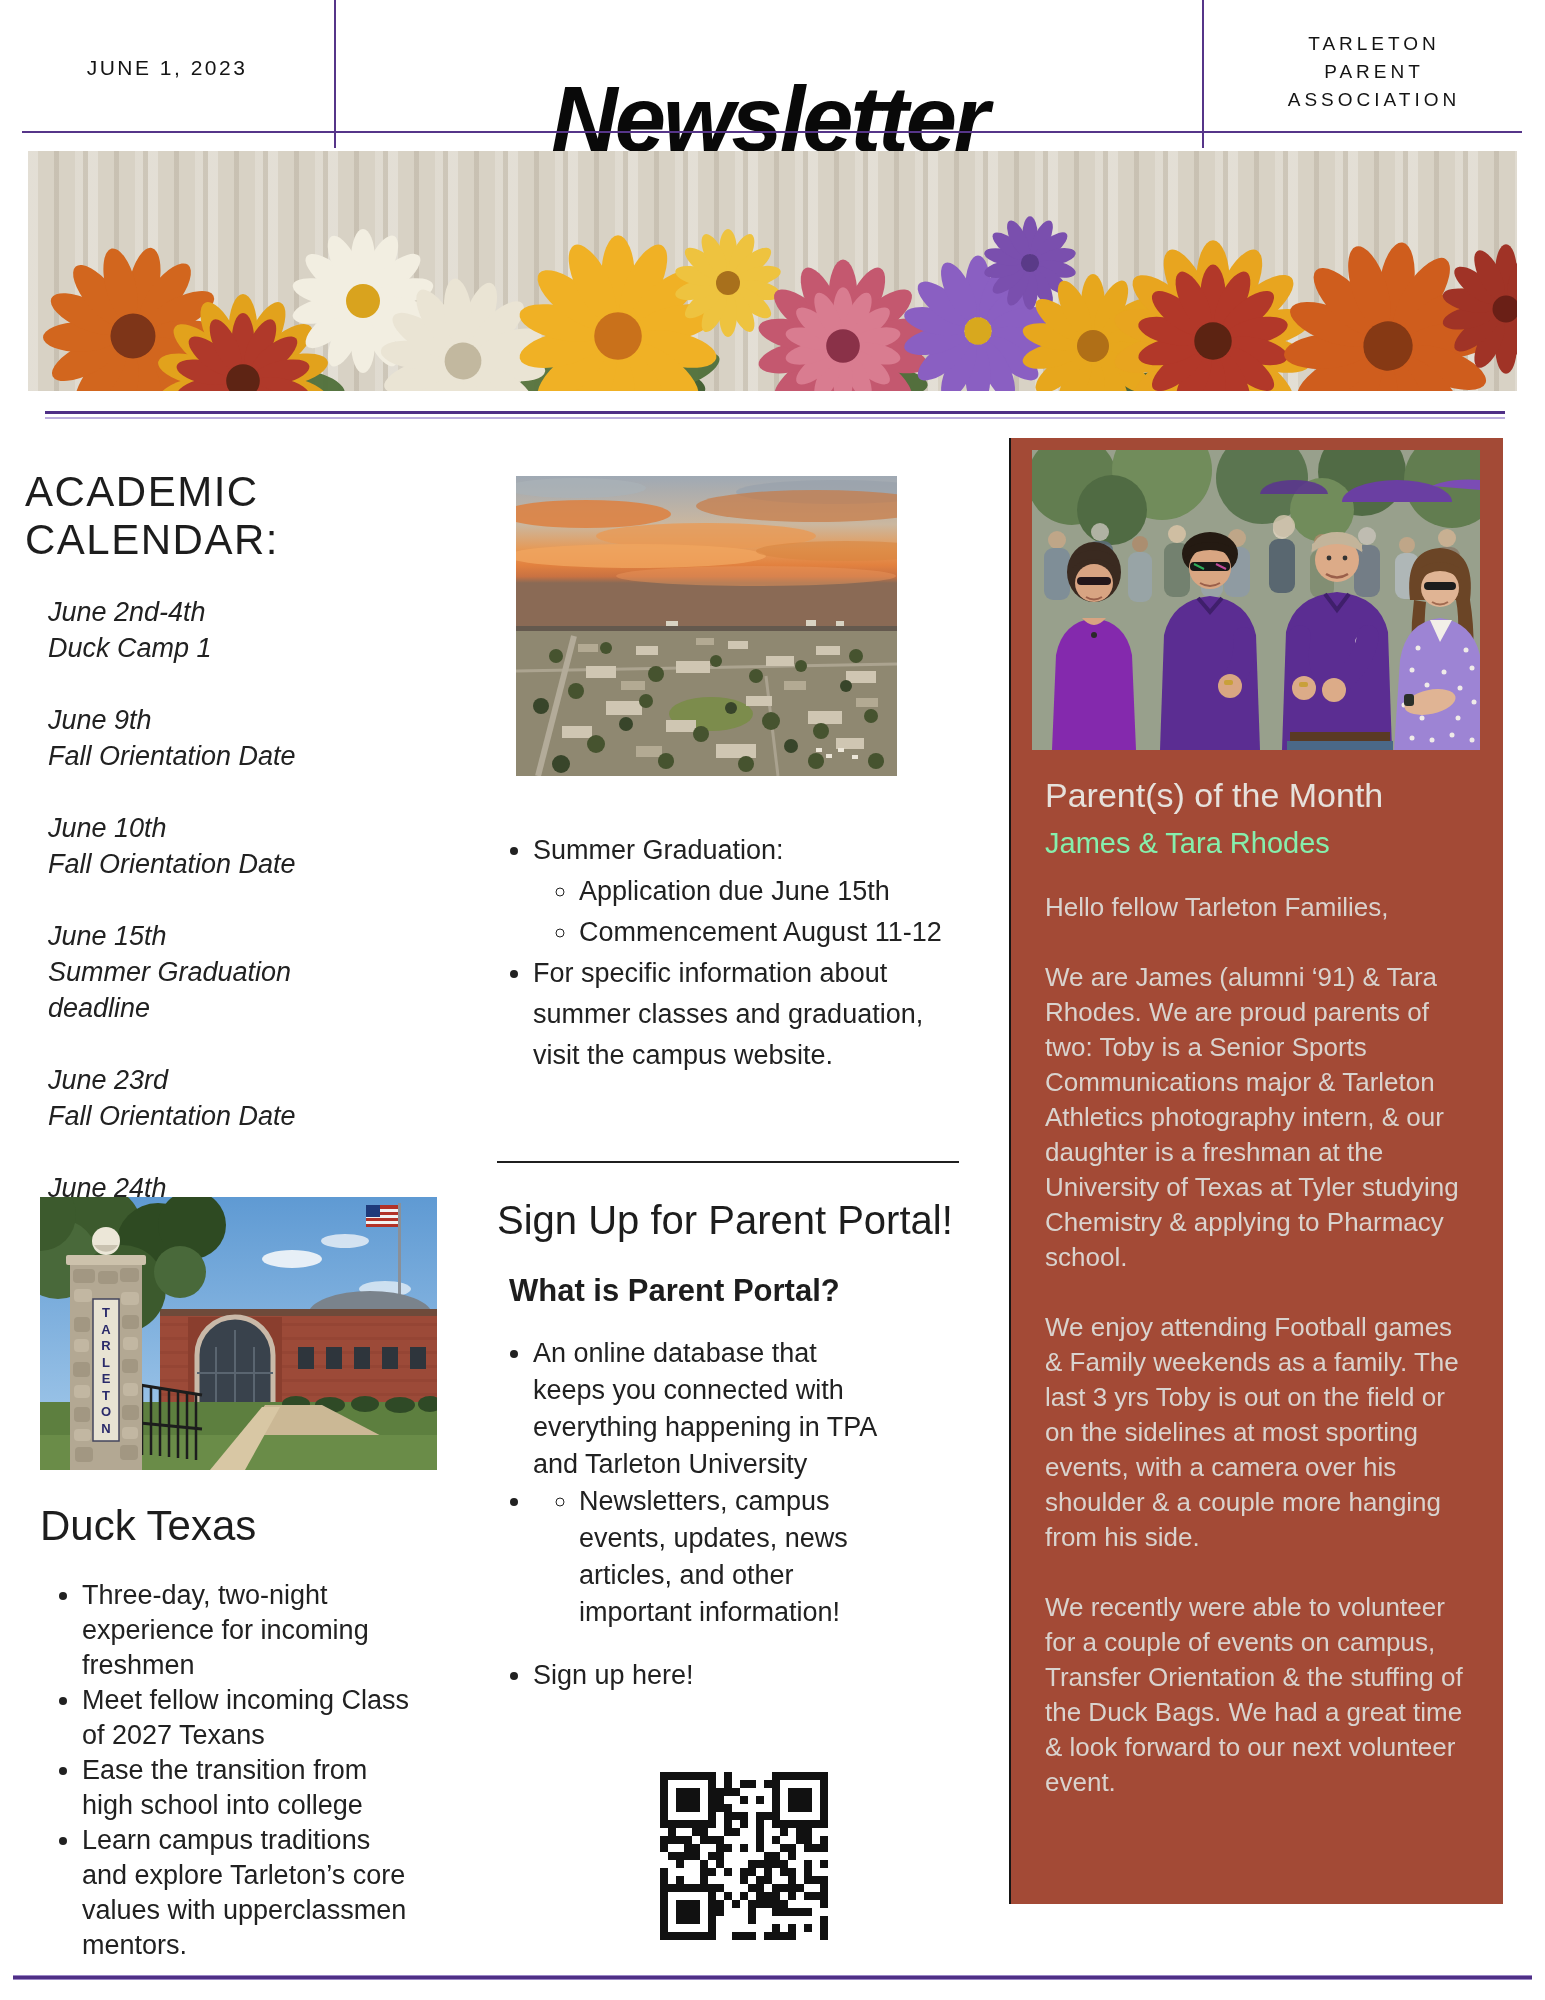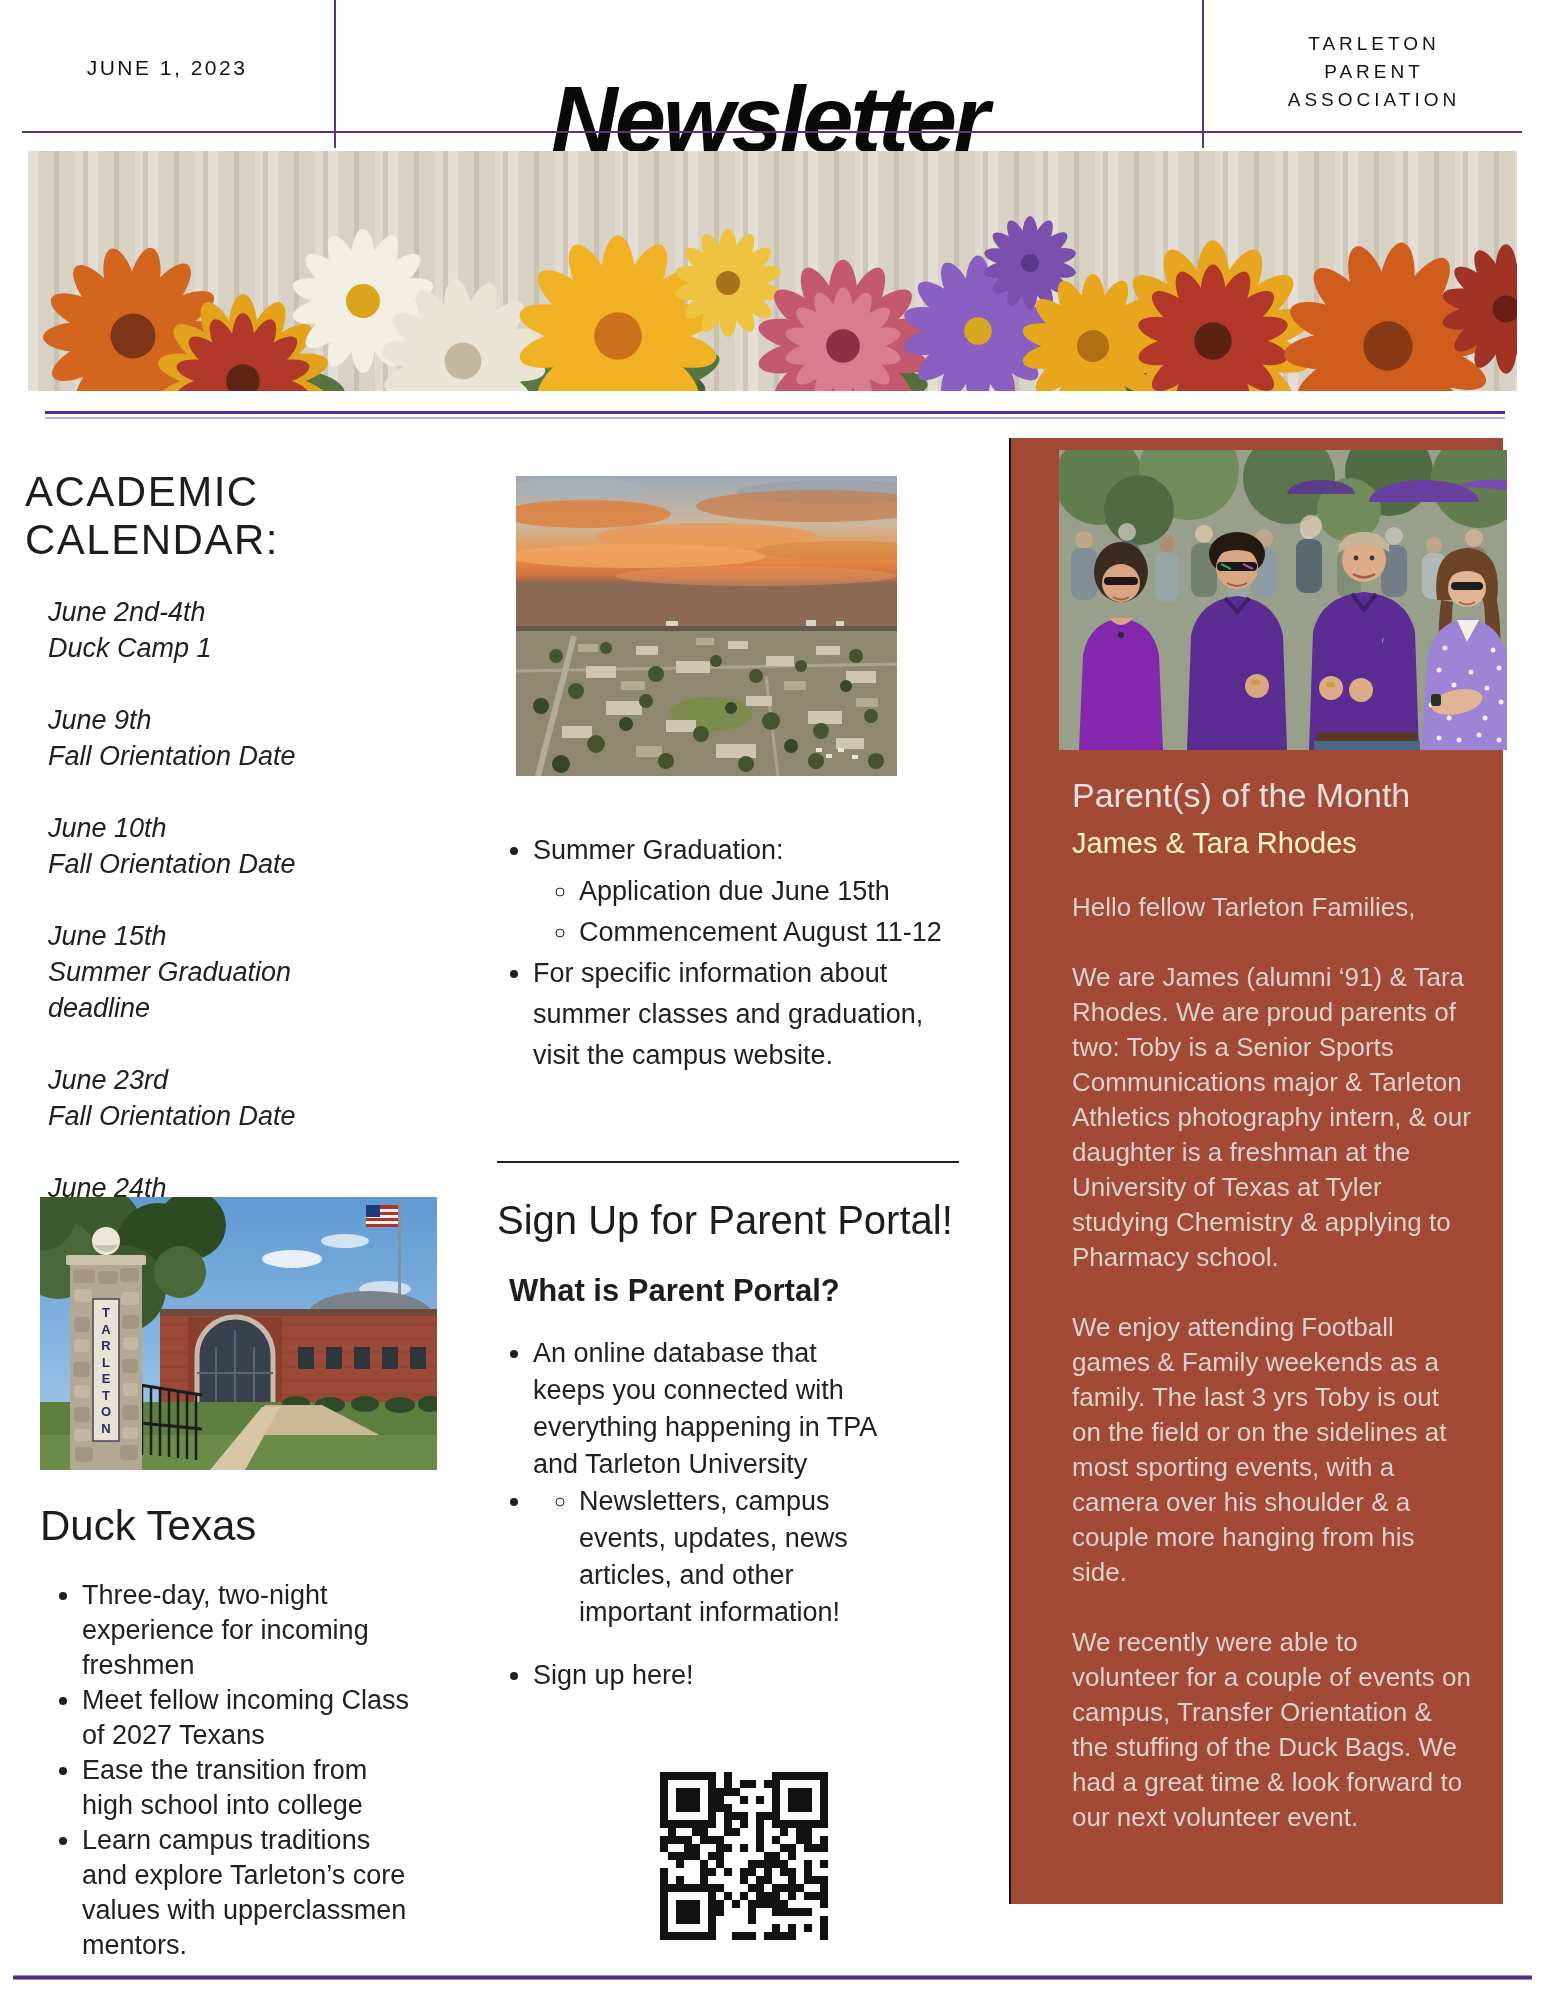--- a/index.html
+++ b/index.html
@@ -56,25 +56,25 @@
   .portal{left:497px;top:1198px;width:494px;}
   .portal h3{font-size:31px;font-weight:700;margin:30px 0 0 12px;color:#1d1d1d;}
   .portal .blist{margin-top:26px;}
   .portal .blist>li{line-height:37px;max-width:356px;}
   .portal .sublist li{max-width:282px;}
   .signup-li{margin-top:26px;}
   .qr-wrap{left:660px;top:1772px;width:168px;height:168px;}
 
   
   .pom-box{left:1009px;top:438px;width:494px;height:1466px;background:#a34a36;
-           border-left:2px solid #161616;box-sizing:border-box;padding-left:27px;}
+           border-left:2px solid #161616;box-sizing:border-box;}
   .family-photo{margin:12px 0 0 21px;width:448px;height:300px;overflow:hidden;}
   .pom-text{padding:0 32px 0 34px;}
   .pom-text h2{font-size:34px;font-weight:400;color:#e6e1dc;margin:26px 0 0;}
-  .pom-names{font-size:29px;color:#fef9c3;margin-top:12px;}
+  .pom-names{font-size:29px;color:#86efac;margin-top:12px;}
   .pom-text p{font-size:26px;line-height:35px;color:#d9d3ce;margin:35px 0 0;}
   .pom-text p:first-of-type{margin-top:30px;}
 
   .bottom-rule{left:13px;top:1975px;width:1519px;height:5px;
                background:linear-gradient(#9c87c6 0 1px,#4f2f86 1px 4px,#9c87c6 4px 5px);}
 </style>
 </head>
 <body>
 
 <div class="page">

